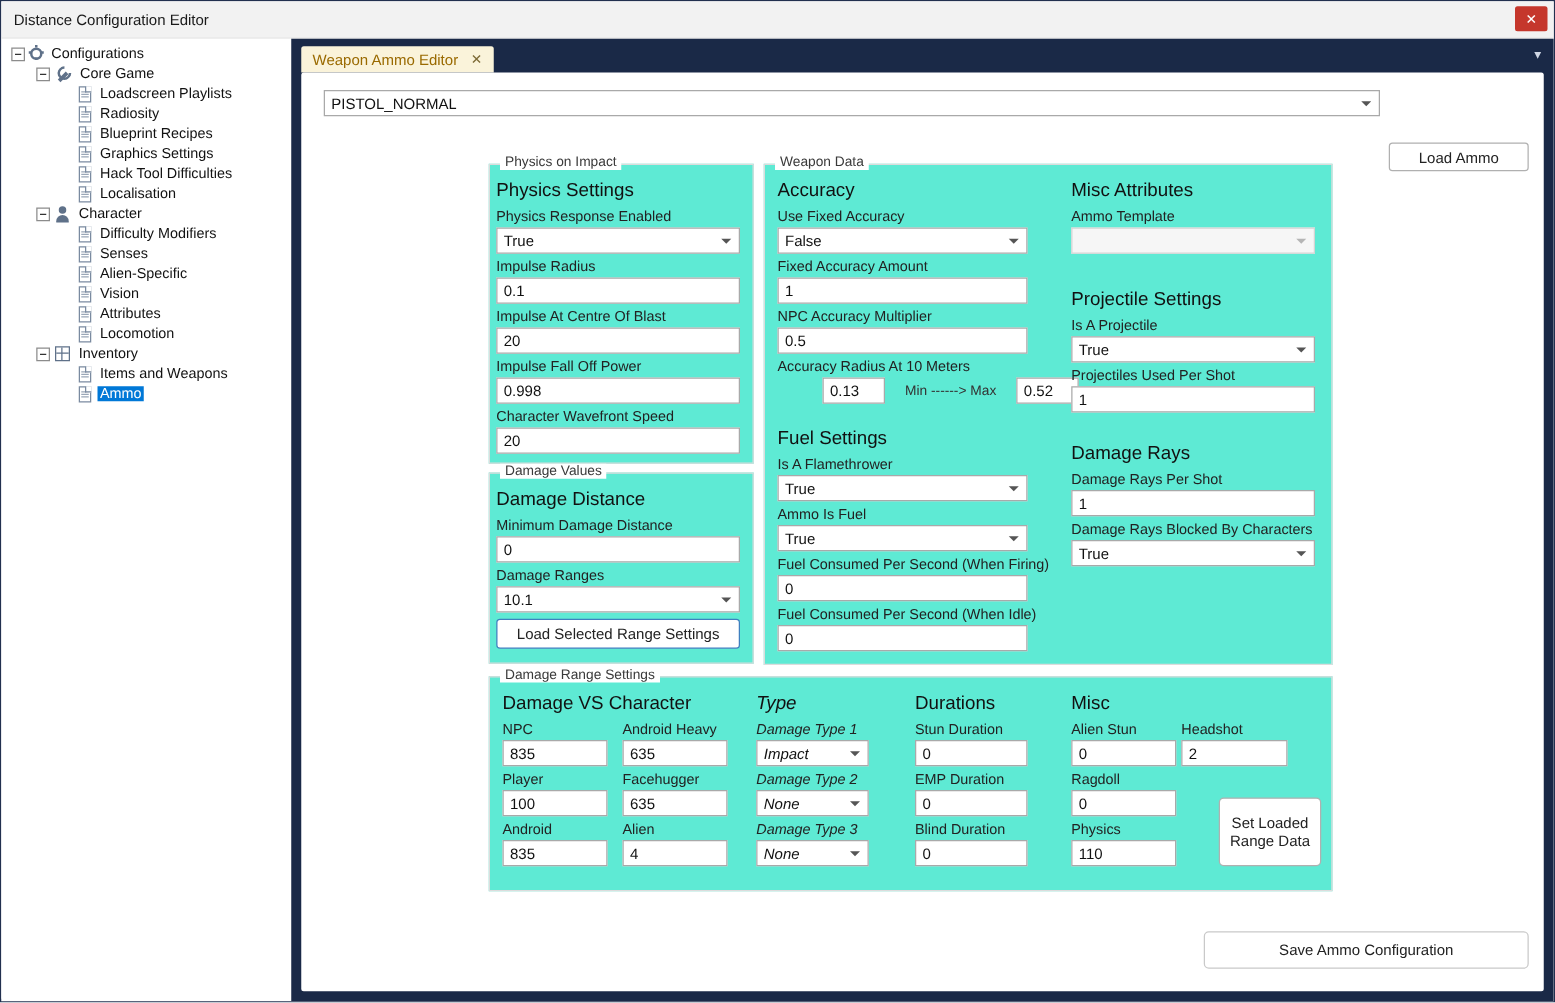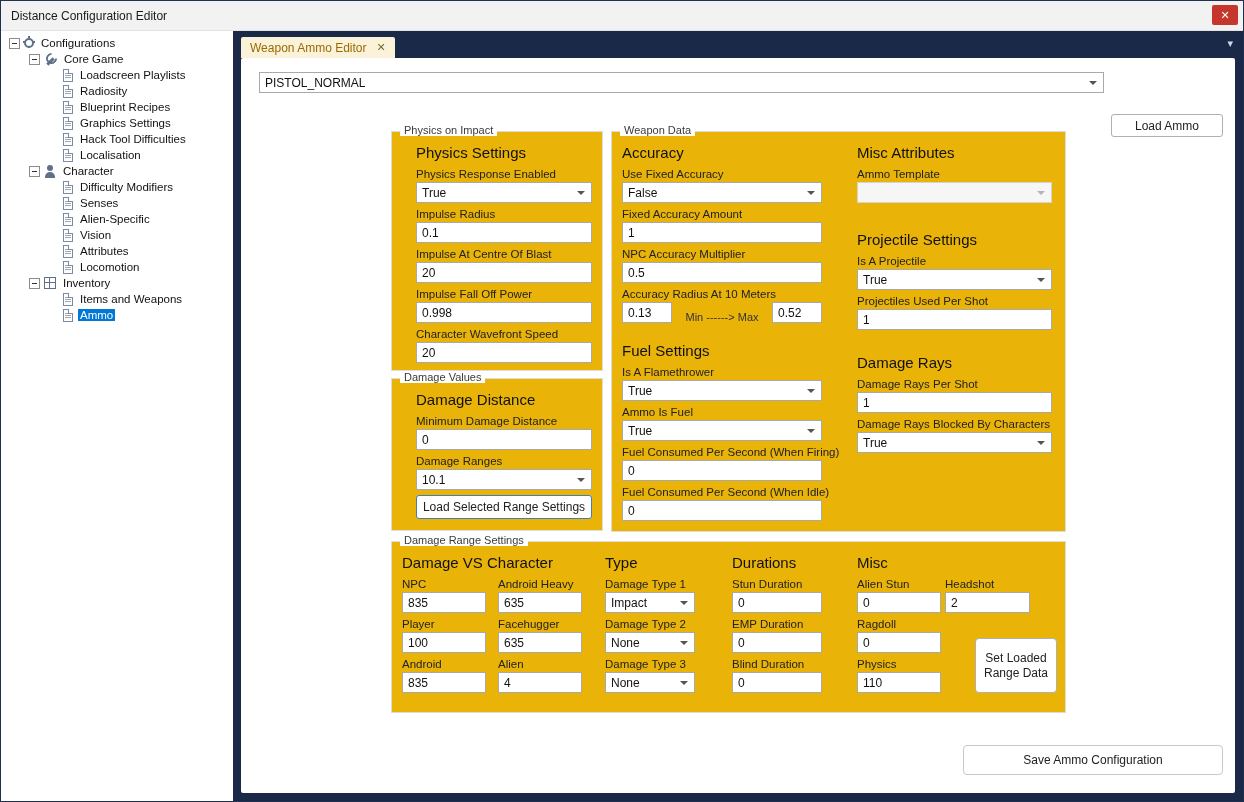--- a/index.html
+++ b/index.html
@@ -50,27 +50,27 @@
   .textbox { width:100%; height:21px; border:1px solid #a9a9a9; background:#fff; padding:1px 5px; font-family:"Liberation Sans",sans-serif; font-size:12px; color:#111; }
   .combo { height:21px; border:1px solid #a9a9a9; background:#fff; display:flex; align-items:center; padding:0 20px 0 5px; position:relative; cursor:pointer; }
   .combo .arrow { position:absolute; right:6px; top:8px; width:0; height:0; border-left:4px solid transparent; border-right:4px solid transparent; border-top:4px solid #555; }
   .combo.disabled { background:#f6f6f6; border-color:#d4d4d4; }
   .combo.disabled .arrow { border-top-color:#b5b5b5; }
   .combo-text { font-size:12px; color:#111; overflow:hidden; white-space:nowrap;text-align:center; }
 
   .btn { background:#fff; border:1px solid #b0b0b0; border-radius:3px; display:flex; align-items:center; justify-content:center; font-size:12px; color:#222; cursor:pointer; }
 
   
-  .group { position:absolute; border:1px solid #dcdcdc; background:#eab308; padding:12px 10px 8px 24px; }
+  .group { position:absolute; border:1px solid #dcdcdc; background:#5eead4; padding:12px 10px 8px 5px; }
   .group-label { position:absolute; top:-8px; left:8px; background:#fff; padding:0 4px; font-size:11px; color:#3a3a3a; }
   .heading { font-size:15px; color:#111; margin-bottom:7px; white-space:nowrap; }
   .field { margin-bottom:5px; }
   .flabel { font-size:11.5px; color:#222; margin-bottom:2px; white-space:nowrap; }
   .abs { position:absolute; }
-  .minmax-row { display:flex; align-items:flex-end; gap:5px; }
+  .minmax-row { display:flex; align-items:center; gap:16px;margin-left:36px; }
   .minmax-row .textbox { width:50px; }
   .minmax-label { flex:1; text-align:center; font-size:11px; color:#333; white-space:nowrap; }
   .grid2 { display:grid; grid-template-columns:84px 84px; column-gap:12px; }
 </style>
 </head>
 <body>
 
 <div class="window">
 
   <div class="titlebar">
@@ -334,21 +334,21 @@
               <div class="flabel">Android</div>
               <input class="textbox" value="835" style="">
             </div>
             <div class="field">
               <div class="flabel">Alien</div>
               <input class="textbox" value="4" style="">
             </div>
           </div>
         </div>
 
-        <div class="abs" style="left:213px; top:12px; width:90px;">
+        <div class="abs" style="left:213px; top:12px; width:90px;font-style:italic;">
           <div class="heading">Type</div>
           <div class="field">
             <div class="flabel">Damage Type 1</div>
             <div class="combo">
               <span class="combo-text">Impact</span>
               <span class="arrow"></span>
             </div>
           </div>
           <div class="field">
             <div class="flabel">Damage Type 2</div>

